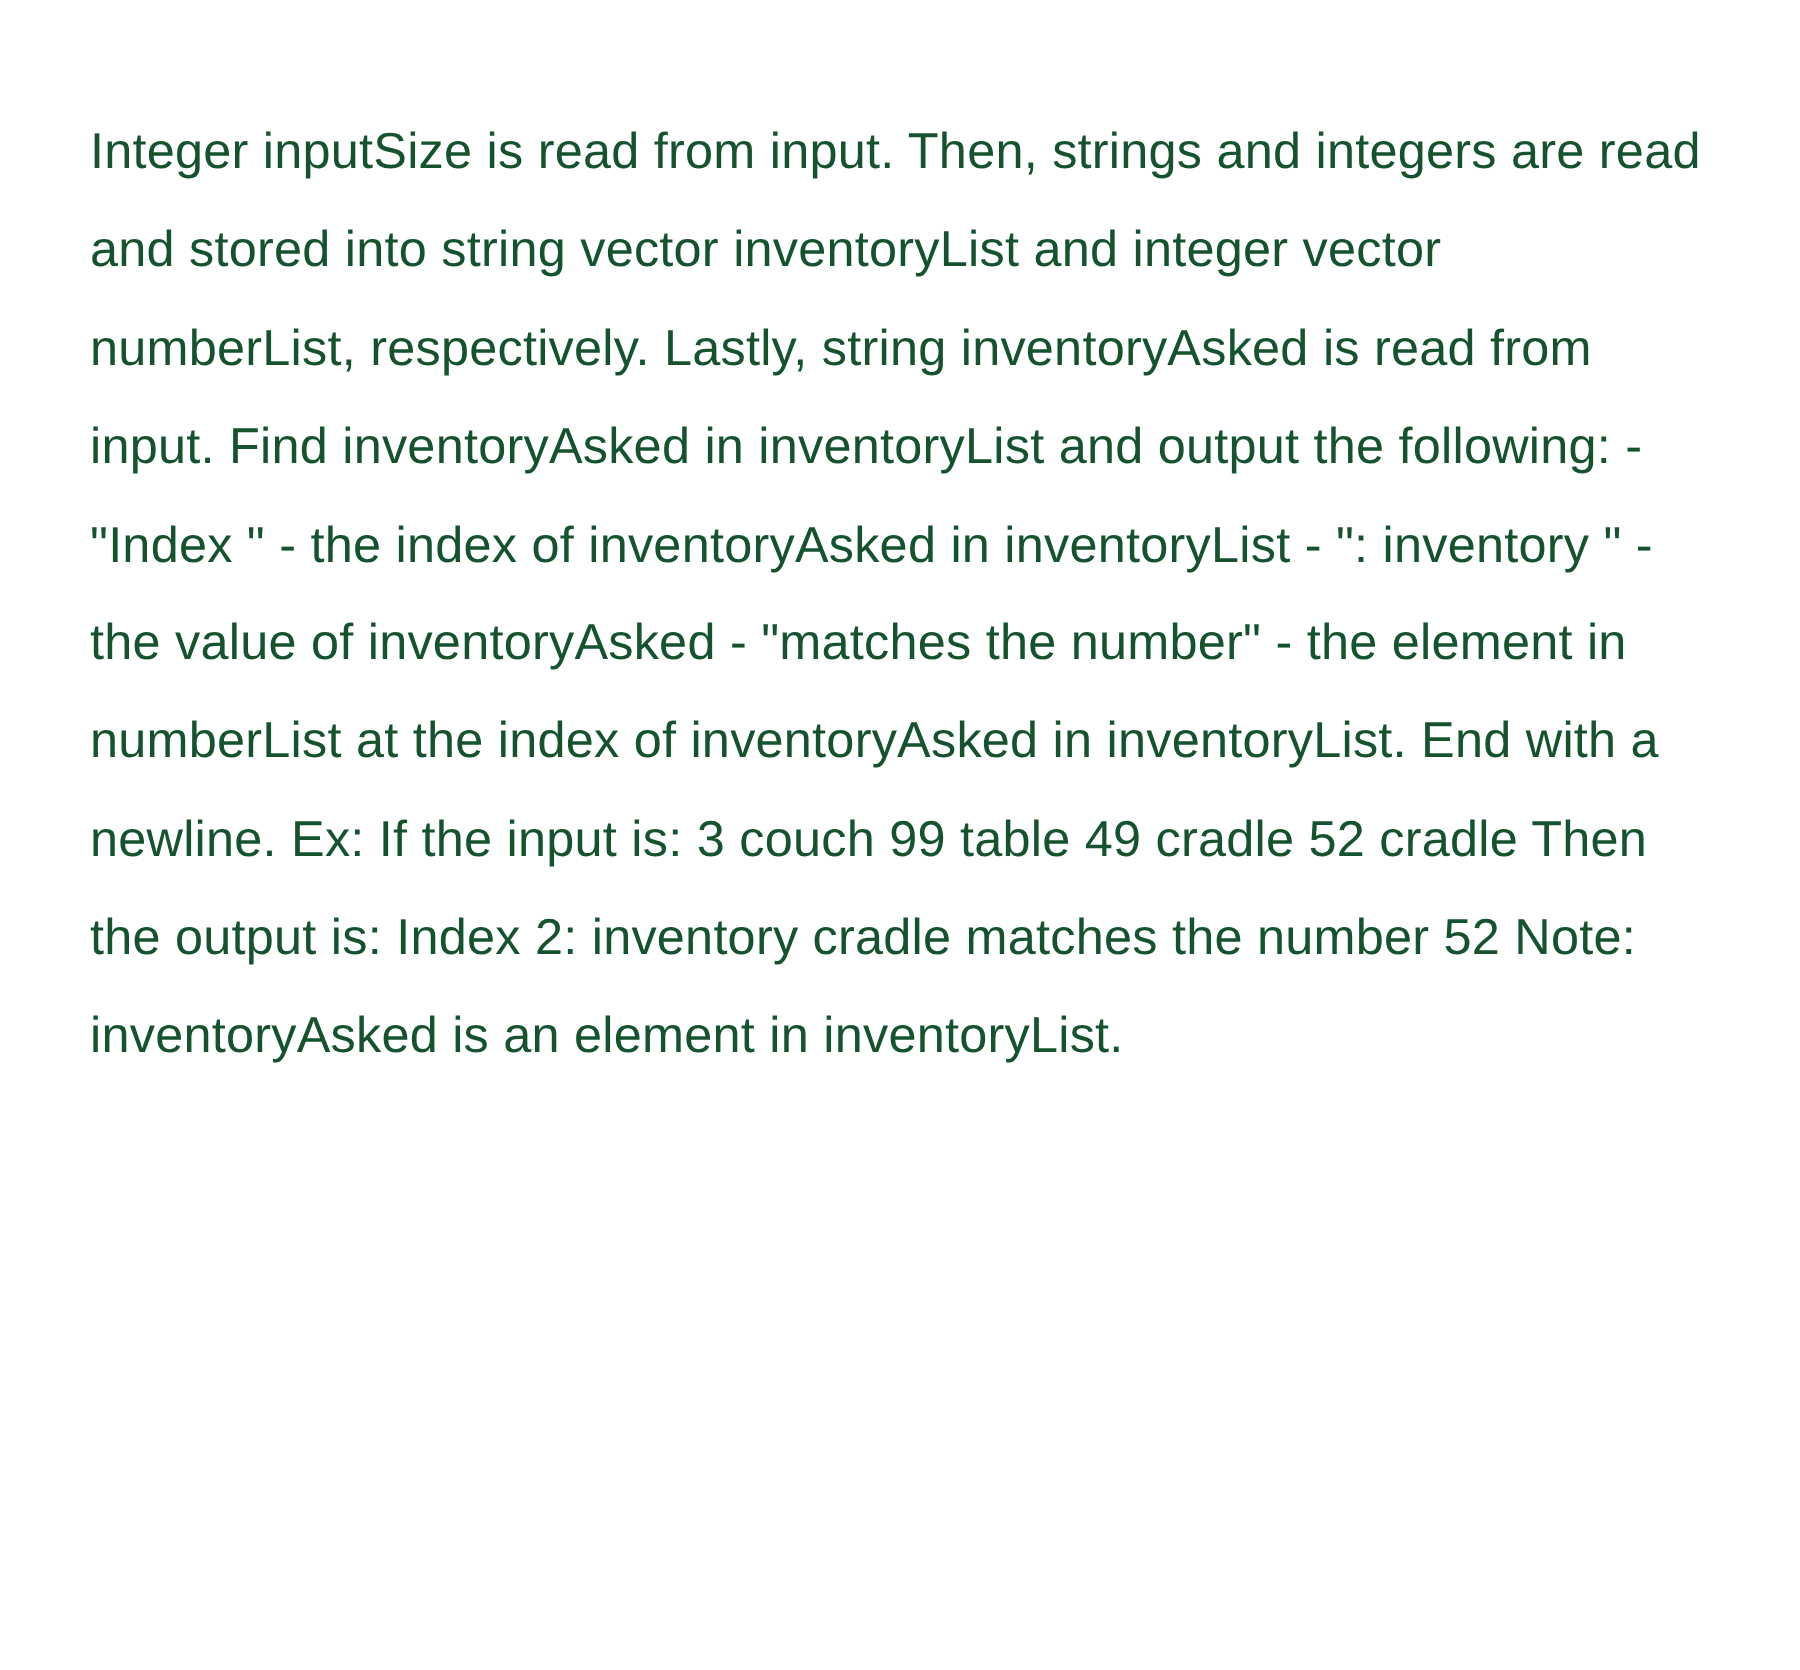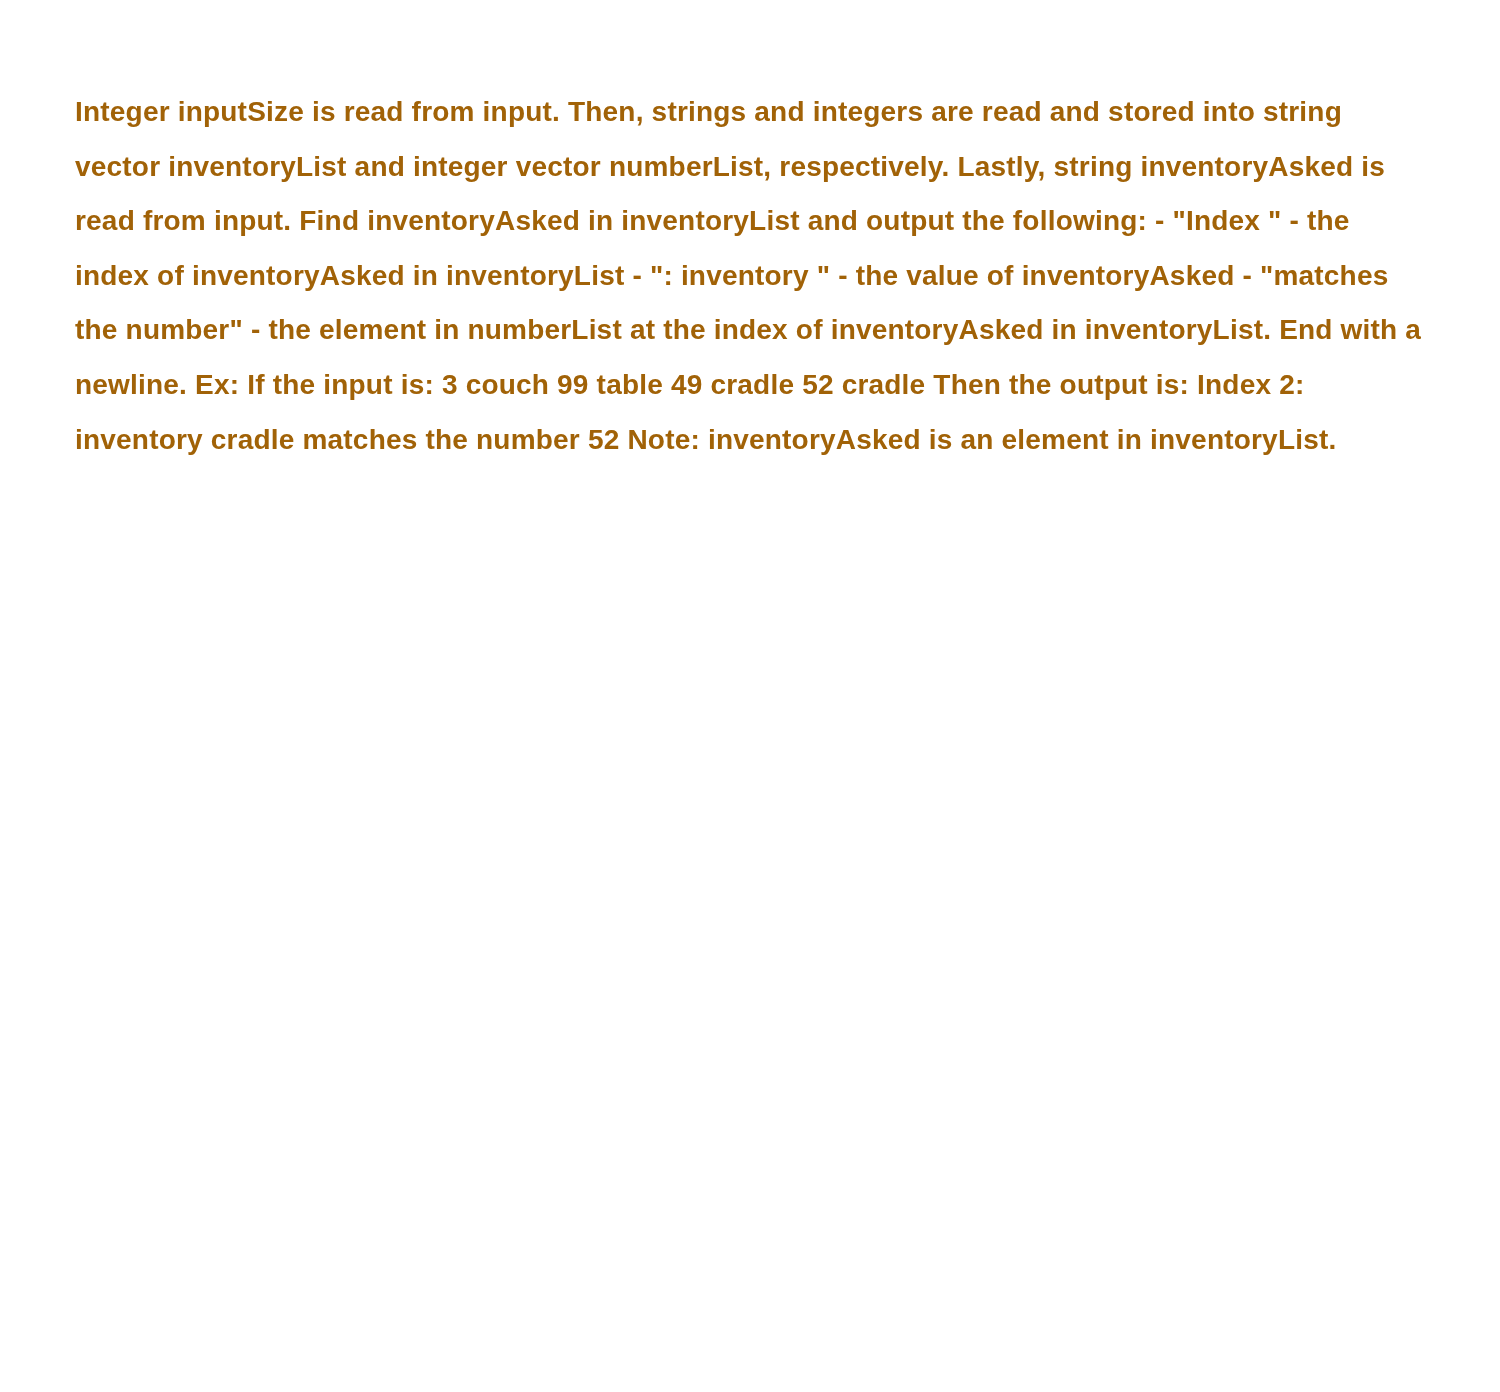--- a/index.html
+++ b/index.html
@@ -8,23 +8,23 @@
       box-sizing: border-box;
     }
     body {
       background: #ffffff;
       font-family: -apple-system, BlinkMacSystemFont, "Segoe UI", Helvetica, Arial, sans-serif;
       width: 1500px;
       height: 1392px;
       padding: 85px 75px;
     }
     .text-block {
-      font-size: 28px;
+      font-size: 42px;
       line-height: 1.95;
-      color: #a16207;
-      font-weight: 700;
+      color: #14532d;
+      font-weight: 400;
       letter-spacing: 0.2px;
     }
   </style>
 </head>
 <body>
 
 <div class="text-block">Integer inputSize is read from input. Then, strings and integers are read and stored into string vector inventoryList and integer vector numberList, respectively. Lastly, string inventoryAsked is read from input. Find inventoryAsked in inventoryList and output the following: - "Index " - the index of inventoryAsked in inventoryList - ": inventory " - the value of inventoryAsked - "matches the number" - the element in numberList at the index of inventoryAsked in inventoryList. End with a newline. Ex: If the input is: 3 couch 99 table 49 cradle 52 cradle Then the output is: Index 2: inventory cradle matches the number 52 Note: inventoryAsked is an element in inventoryList.</div>
 
 </body></html>

